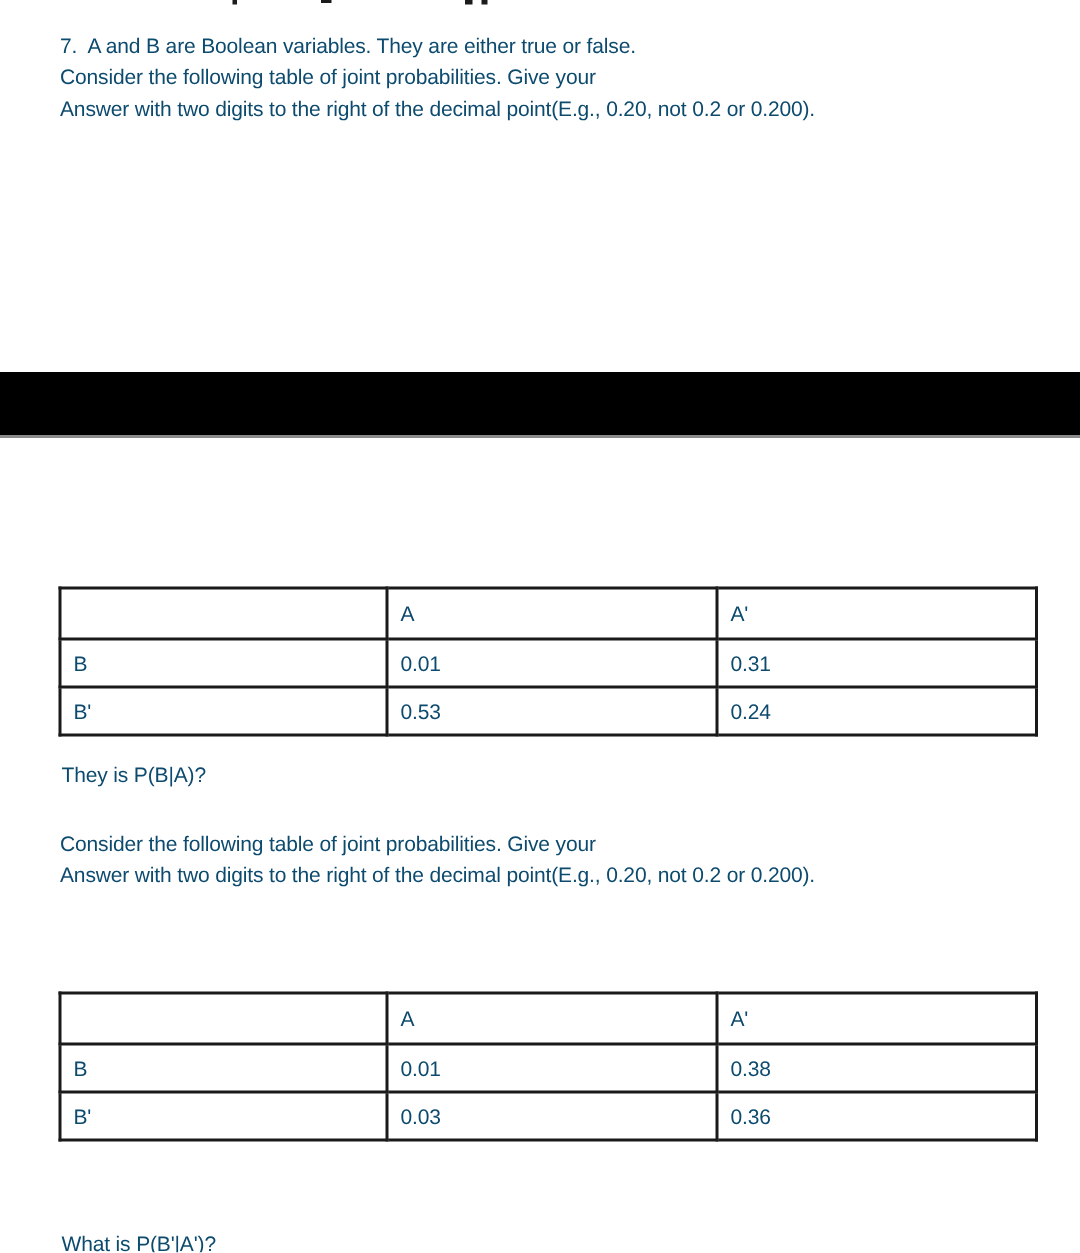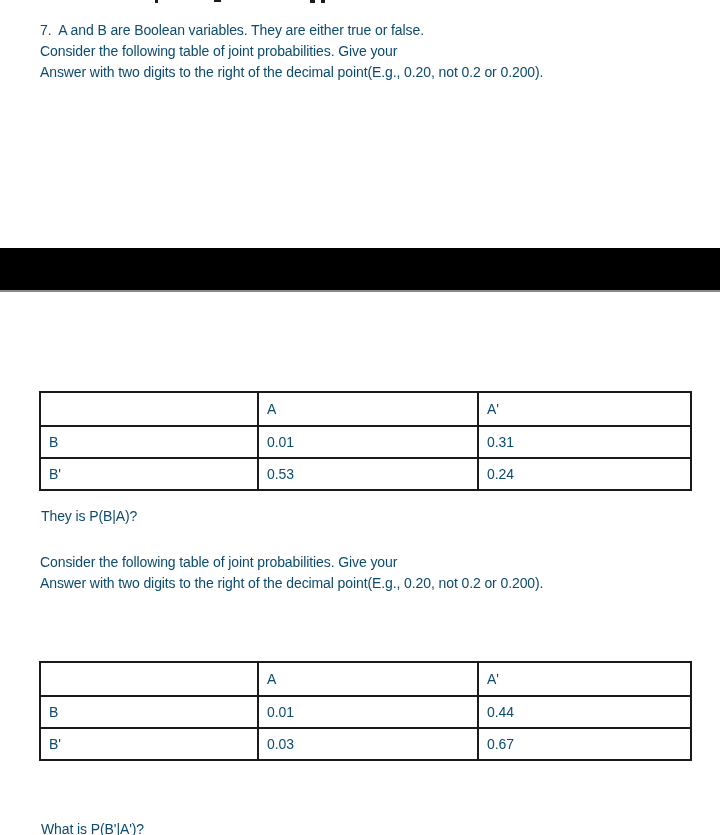--- a/index.html
+++ b/index.html
@@ -145,26 +145,26 @@
       </colgroup>
     <tbody>
         <tr class="hdr">
       <td></td>
       <td>A</td>
       <td>A'</td>
     </tr>
     <tr class="row">
       <td>B</td>
       <td>0.01</td>
-      <td>0.44</td>
+      <td>0.38</td>
     </tr>
     <tr class="row">
       <td>B'</td>
       <td>0.03</td>
-      <td>0.67</td>
+      <td>0.36</td>
     </tr>
   </tbody>
     </table>
 
   <div class="prompt p8">What is P(B'|A')?</div>
 
 
 </div>
 
 </body></html>

